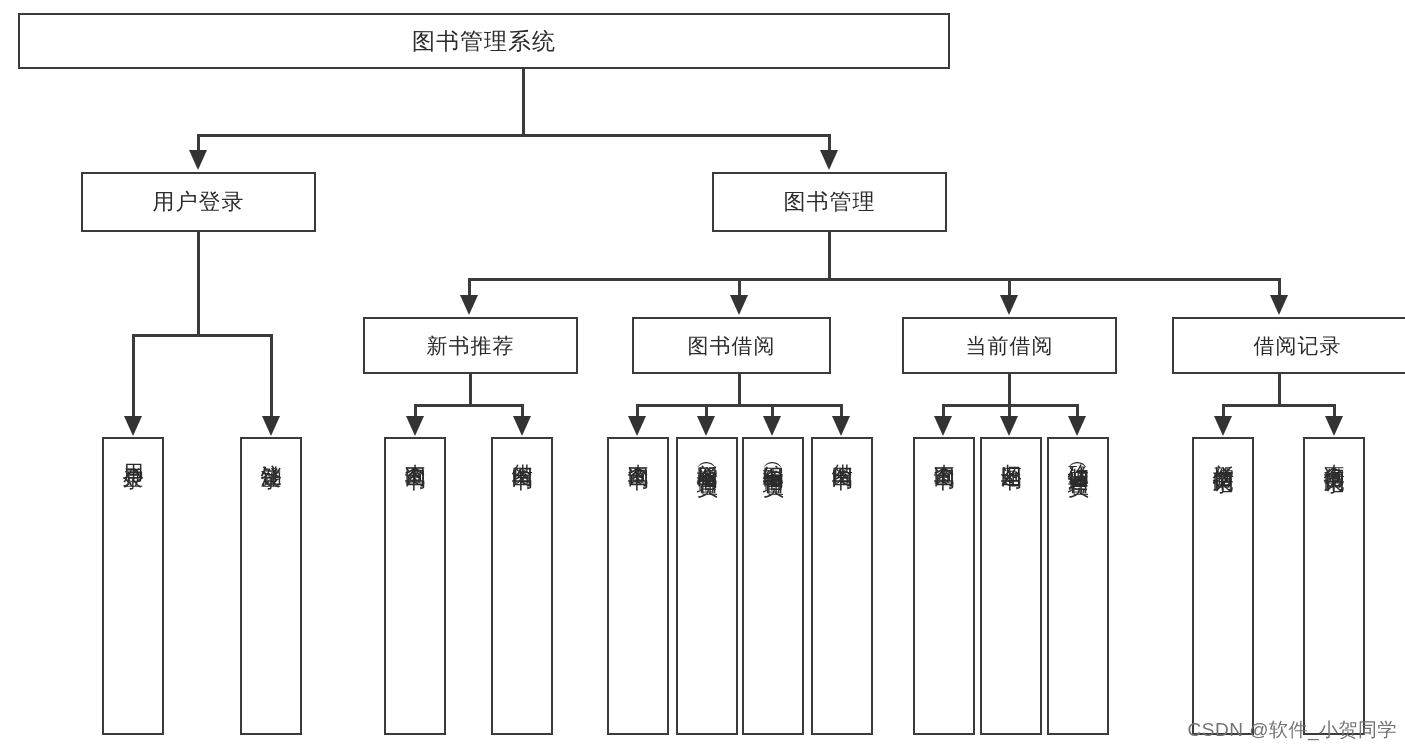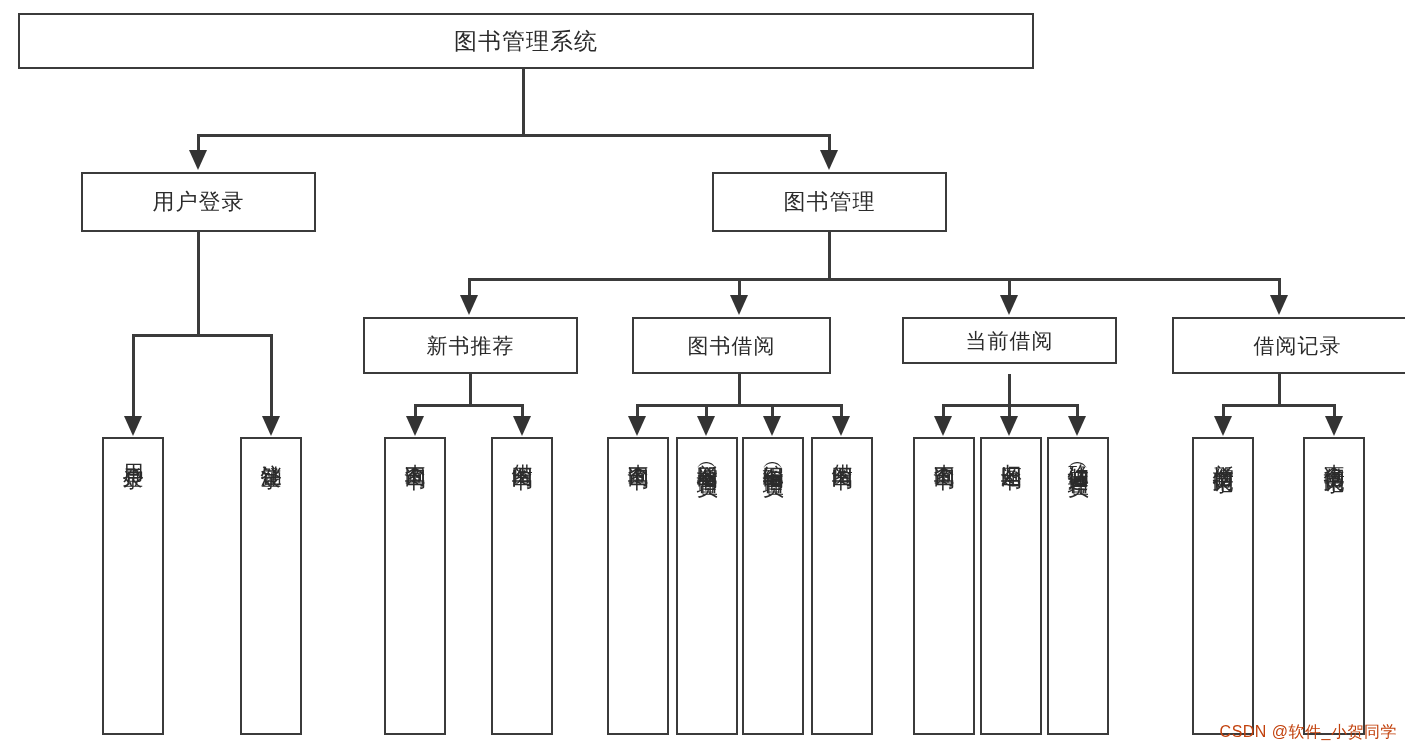--- a/index.html
+++ b/index.html
@@ -56,33 +56,33 @@
     width:0;height:0;
     border-left:9px solid transparent;
     border-right:9px solid transparent;
     border-top:20px solid #333333;
   }
   
   #watermark{
     position:absolute;
     right:8px;
     bottom:4px;
-    font-size:16px;
-    color:#c2410c;
+    font-size:19px;
+    color:#737373;
     letter-spacing:0.5px;
     user-select:none;
     white-space:nowrap;
   }
 </style>
 </head>
 <body>
 
 <div id="canvas">
 
-  <div class="node root" style="left:18px;top:13px;width:1016px;height:56px;">
+  <div class="node root" style="left:18px;top:13px;width:932px;height:56px;">
     <span>图书管理系统</span>
   </div>
 
   <div class="vline" style="left:522px;top:69px;height:66px;"></div>
 
   <div class="hline" style="left:197px;top:134px;width:634px;"></div>
 
   <div class="vline" style="left:197px;top:134px;height:20px;"></div>
   <div class="arrow" style="left:189px;top:150px;"></div>
 
@@ -120,21 +120,21 @@
   <div class="arrow" style="left:1000px;top:295px;"></div>
   <div class="vline" style="left:1278px;top:278px;height:20px;"></div>
   <div class="arrow" style="left:1270px;top:295px;"></div>
 
   <div class="node lvl3" style="left:363px;top:317px;width:215px;height:57px;">
     <span>新书推荐</span>
   </div>
   <div class="node lvl3" style="left:632px;top:317px;width:199px;height:57px;">
     <span>图书借阅</span>
   </div>
-  <div class="node lvl3" style="left:902px;top:317px;width:215px;height:47px;">
+  <div class="node lvl3" style="left:902px;top:317px;width:215px;height:57px;">
     <span>当前借阅</span>
   </div>
   <div class="node lvl3" style="left:1172px;top:317px;width:251px;height:57px;">
     <span>借阅记录</span>
   </div>
 
   <div class="vline" style="left:469px;top:374px;height:32px;"></div>
   <div class="hline" style="left:414px;top:404px;width:110px;"></div>
   <div class="vline" style="left:414px;top:404px;height:16px;"></div>
   <div class="arrow" style="left:406px;top:416px;"></div>

